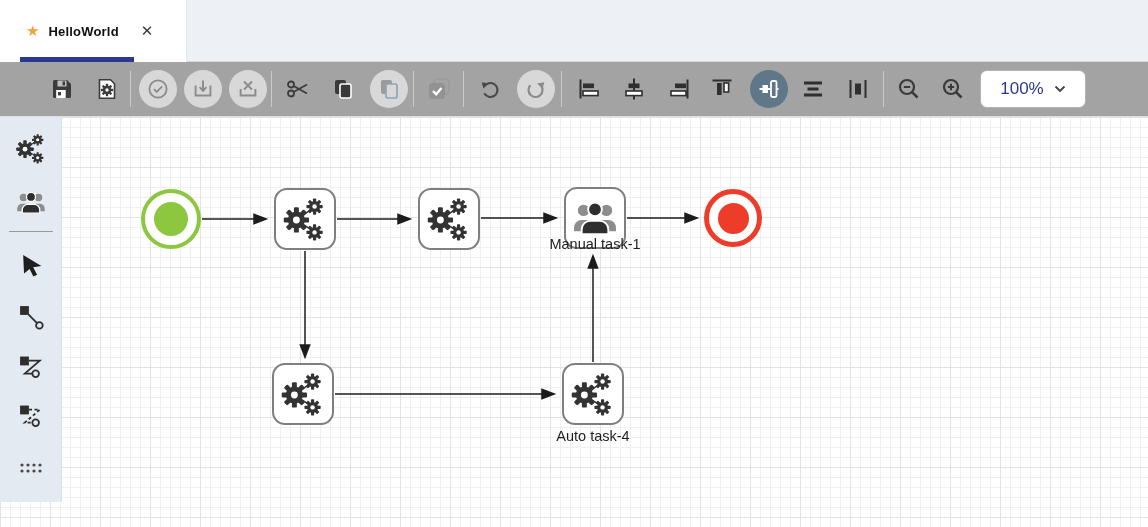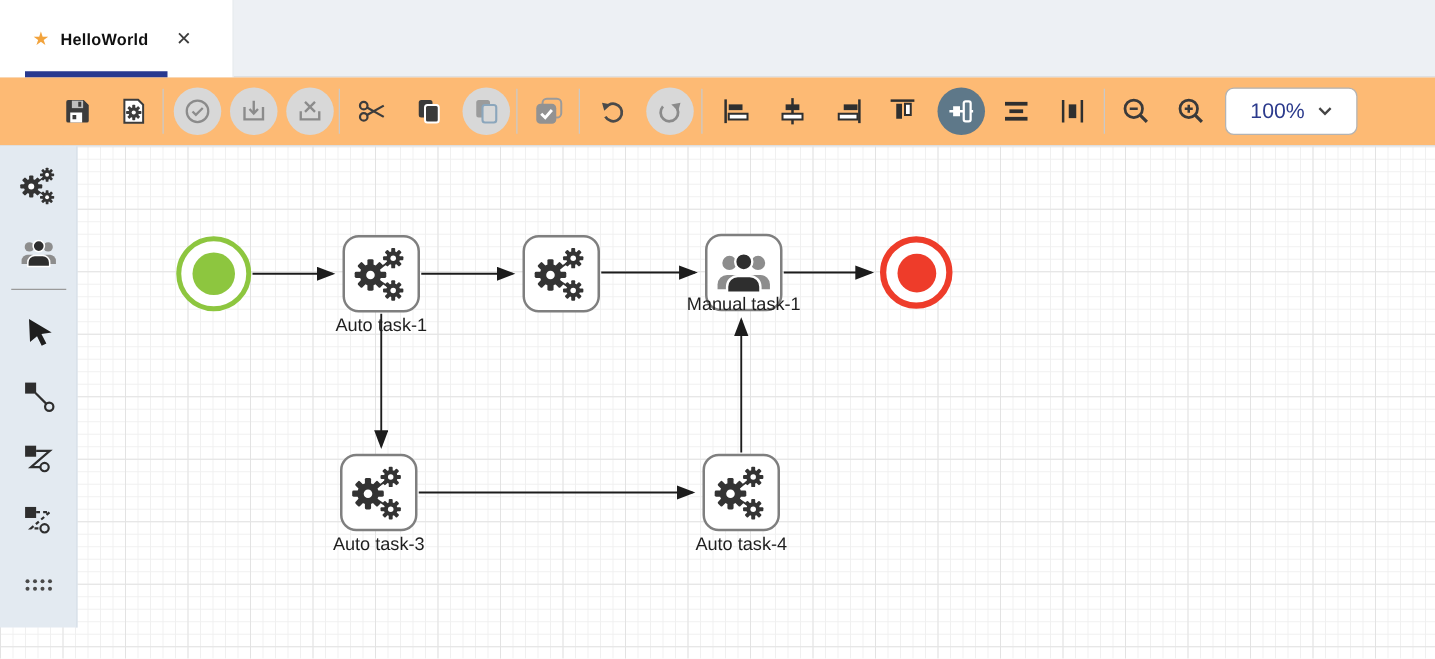--- a/index.html
+++ b/index.html
@@ -11,21 +11,21 @@
           border-bottom:1px solid #d9d9d9;box-sizing:border-box;}
   .tab{position:absolute;left:0;top:0;width:187px;height:62px;background:#fff;
        display:flex;align-items:center;padding-left:26px;box-sizing:border-box;
        border-right:1px solid #e4e7eb;}
   .tab .star{color:#f2a33c;font-size:15px;margin-right:9px;}
   .tab .title{font-size:13px;font-weight:700;color:#101010;letter-spacing:.2px;}
   .tab .close{margin-left:22px;font-size:15px;color:#3c3c3c;cursor:pointer;}
   .tab .underline{position:absolute;left:20px;bottom:0;width:114px;height:5px;background:#28398f;}
 
   
-  .toolbar{position:absolute;left:0;top:62px;width:100%;height:55px;background:#fdba74;
+  .toolbar{position:absolute;left:0;top:62px;width:100%;height:55px;background:#a3a3a3;
            border-bottom:1px solid #dedede;box-sizing:border-box;
            display:flex;align-items:center;}
   .tb-icon{width:24px;height:24px;display:flex;align-items:center;justify-content:center;flex:none;cursor:pointer;}
   .tb-circle{width:38px;height:38px;border-radius:50%;background:#d8d8d8;
              display:flex;align-items:center;justify-content:center;flex:none;cursor:default;}
   .tb-circle.active{background:#5e7889;cursor:pointer;}
   .sep{width:1px;height:36px;background:#c9c9c9;flex:none;}
   .zoom-dd{height:36px;width:104px;border:1px solid #b3b3b3;border-radius:7px;background:#fff;
            display:flex;align-items:center;justify-content:center;gap:10px;flex:none;cursor:pointer;}
   .zoom-dd .pct{font-size:17px;color:#2b3a8c;}
@@ -345,21 +345,20 @@
 
   <div class="node circle-node" style="left:141px;top:189px;width:60px;height:60px;border:4px solid #8dc63f">
     <span class="core" style="width:34px;height:34px;background:#8dc63f"></span>
   </div>
 
   <div class="node task" style="left:274px;top:188px">
     <svg width="46" height="44" viewBox="0 0 48 46" style="color:#333">
         <use href="#gearssym"></use>
       </svg>
   </div>
-  <div class="nlabel" style="left:225px;top:253px">Auto task-1</div>
 
   <div class="node task" style="left:418px;top:188px">
     <svg width="46" height="44" viewBox="0 0 48 46" style="color:#333">
         <use href="#gearssym"></use>
       </svg>
   </div>
 
   <div class="node task" style="left:564px;top:187px">
     <svg width="46" height="40" viewBox="0 0 48 42">
         <use href="#peoplesym"></use>
@@ -369,21 +368,20 @@
 
   <div class="node circle-node" style="left:704px;top:189px;width:58px;height:58px;border:5px solid #ee3c2a">
     <span class="core" style="width:31px;height:31px;background:#ee3c2a"></span>
   </div>
 
   <div class="node task" style="left:272px;top:363px">
     <svg width="46" height="44" viewBox="0 0 48 46" style="color:#333">
         <use href="#gearssym"></use>
       </svg>
   </div>
-  <div class="nlabel" style="left:223px;top:428px">Auto task-3</div>
 
   <div class="node task" style="left:562px;top:363px">
     <svg width="46" height="44" viewBox="0 0 48 46" style="color:#333">
         <use href="#gearssym"></use>
       </svg>
   </div>
   <div class="nlabel" style="left:513px;top:428px">Auto task-4</div>
 
   <svg class="edges" width="1148" height="527">
     <defs>

